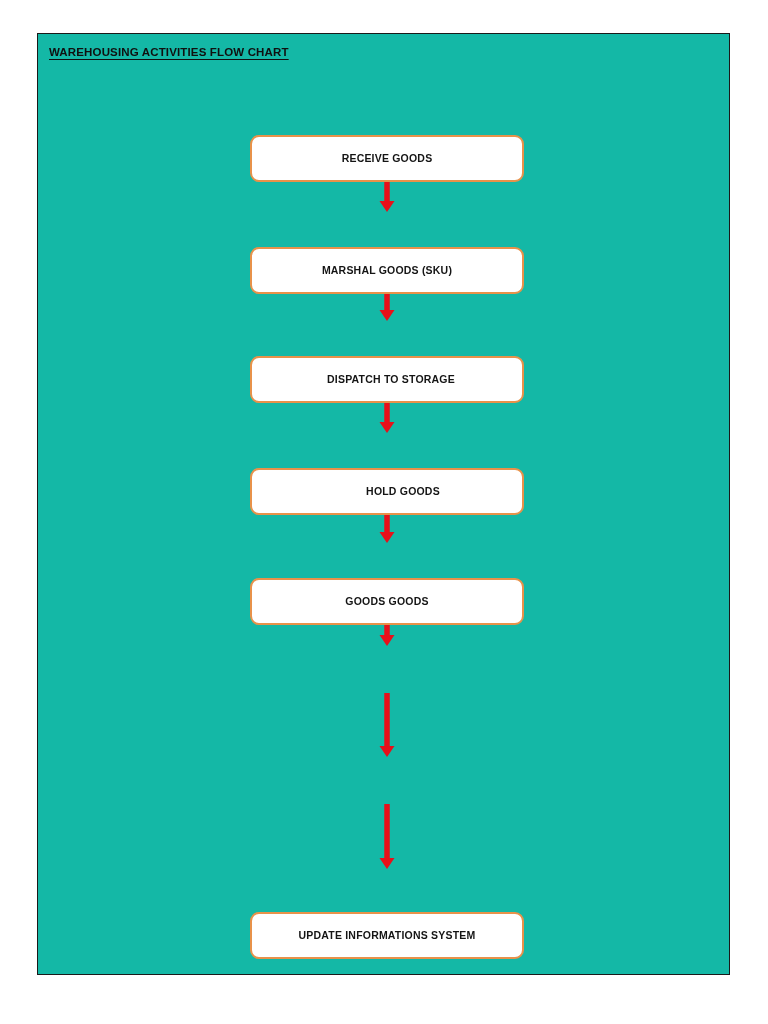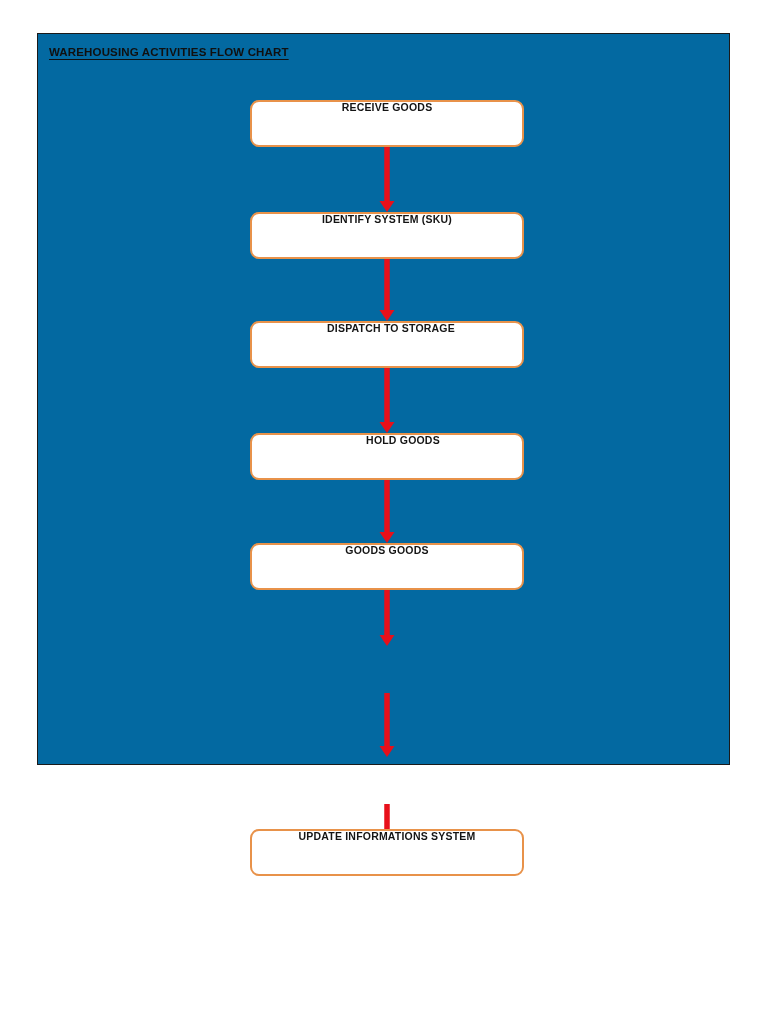--- a/index.html
+++ b/index.html
@@ -13,24 +13,24 @@
     font-family: "Liberation Sans", sans-serif;
     overflow: hidden;
   }
 
   
   #page-sheet {
     position: absolute;
     left: 37px;
     top: 33px;
     width: 693px;
-    height: 732px;
+    height: 942px;
     border: 1.5px solid #1a1a1a;
     box-sizing: border-box;
-    background: #0369a1;
+    background: #14b8a6;
   }
 
   
   #chart-title {
     position: absolute;
     left: 11px;
     top: 12px;
     font-size: 11.5px;
     font-weight: bold;
     letter-spacing: 0.15px;
@@ -52,21 +52,23 @@
   .flow-node {
     position: absolute;
     left: 212px;
     width: 274px;
     height: 47px;
     box-sizing: border-box;
     border: 2px solid #E8924A;
     border-radius: 9px;
     background: #ffffff;
     display: flex;
+    align-items: center;
     justify-content: center;
+    margin-top: 35px;
   }
 
   .flow-node-label {
     font-size: 10.5px;
     font-weight: bold;
     color: #141414;
     letter-spacing: 0.2px;
     text-align: center;
     line-height: 1.1;
     white-space: nowrap;
@@ -133,29 +135,29 @@
       <div class="flow-connector" style="top: 770px; height: 65px;">
         <svg viewBox="0 0 22 65" preserveAspectRatio="none">
           <rect x="8.25" y="0" width="5.5" height="54" fill="#E8101A"></rect>
           <polygon points="3.5,54 18.5,54 11,65" fill="#E8101A"></polygon>
         </svg>
       </div>
       <div class="flow-node" style="top: 66px; border-color: rgb(232, 146, 74); background: rgb(255, 255, 255);">
         <span class="flow-node-label" style="color: rgb(20, 20, 20);">RECEIVE GOODS</span>
       </div>
       <div class="flow-node" style="top: 178px; border-color: rgb(232, 146, 74); background: rgb(255, 255, 255);">
-        <span class="flow-node-label" style="color: rgb(20, 20, 20);">IDENTIFY SYSTEM (SKU)</span>
+        <span class="flow-node-label" style="color: rgb(20, 20, 20);">MARSHAL GOODS (SKU)</span>
       </div>
       <div class="flow-node" style="top: 287px; border-color: rgb(232, 146, 74); background: rgb(255, 255, 255); padding-left: 8px;">
         <span class="flow-node-label" style="color: rgb(20, 20, 20);">DISPATCH TO STORAGE</span>
       </div>
       <div class="flow-node" style="top: 399px; border-color: rgb(232, 146, 74); background: rgb(255, 255, 255); padding-left: 32px;">
         <span class="flow-node-label" style="color: rgb(20, 20, 20);">HOLD GOODS</span>
       </div>
       <div class="flow-node" style="top: 509px; border-color: rgb(232, 146, 74); background: rgb(255, 255, 255);">
         <span class="flow-node-label" style="color: rgb(20, 20, 20);">GOODS GOODS</span>
       </div>
-      <div class="flow-node" style="top: 795px; border-color: rgb(232, 146, 74); background: rgb(255, 255, 255);">
+      <div class="flow-node" style="top: 843px; border-color: rgb(232, 146, 74); background: rgb(255, 255, 255);">
         <span class="flow-node-label" style="color: rgb(20, 20, 20);">UPDATE INFORMATIONS SYSTEM</span>
       </div>
     </div>
 
 </div>
 
 </body></html>

